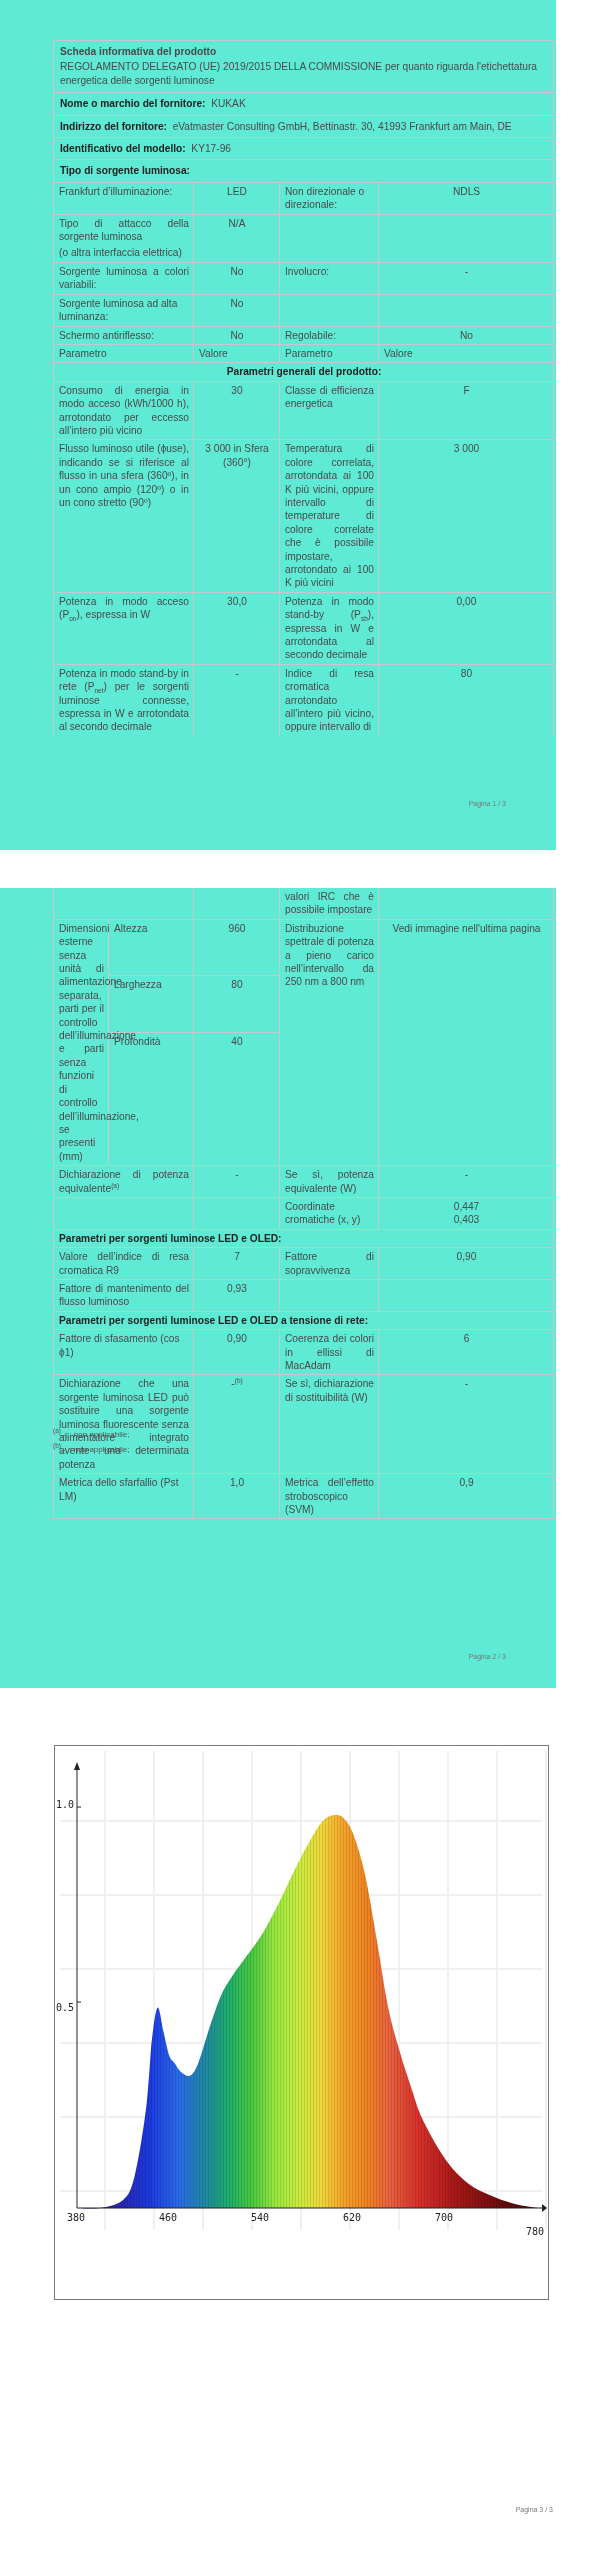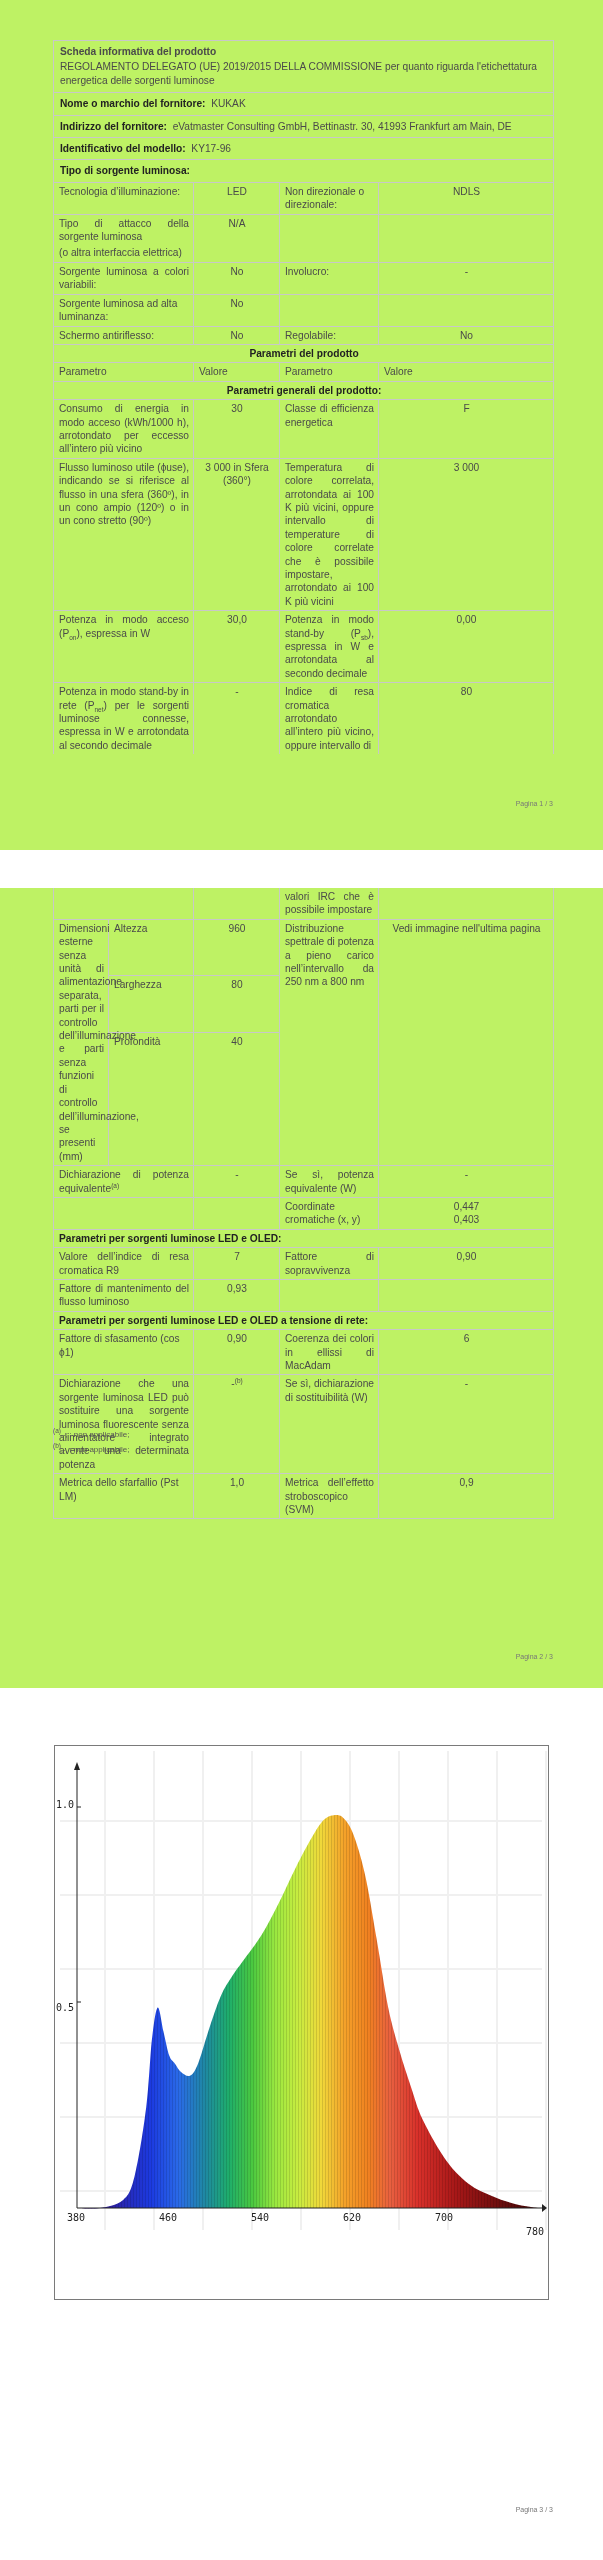--- a/index.html
+++ b/index.html
@@ -1,18 +1,18 @@
 <!DOCTYPE html>
 <html><head>
 <meta charset="utf-8">
 <style>
   html, body { margin:0; padding:0; background:#ffffff; }
   body { width:603px; height:2560px; position:relative; overflow:hidden;
          font-family:"Liberation Sans", sans-serif; color:#444; }
-  .page { position:absolute; left:0; width:603px; background:#bef264; }
+  .page { position:absolute; left:0; width:556px; background:#5eead4; }
   .tbl { position:absolute; left:53px; width:500px; border-collapse:collapse; table-layout:fixed; }
   .tbl td { border:1px solid #c8c8c8; vertical-align:top; padding:2px 4px 2px 5px;
             font-size:10.2px; line-height:13.4px; color:#4a4a4a; }
   .tbl td.c { text-align:center; }
   .tbl td.j { text-align:justify; hyphens:manual; }
   .tbl td.b { font-weight:bold; color:#222; }
   .tbl td.hc { text-align:center; font-weight:bold; color:#222; }
   .title { font-size:24px; font-weight:bold; color:#2a0e7a; line-height:30px; padding:4px 6px 0 6px !important; border-bottom:none !important; }
   .sub { padding:2px 6px 5px 6px !important; border-top:none !important; font-size:10.2px; line-height:14px; }
   .lab { font-weight:bold; color:#222; }
@@ -50,21 +50,21 @@
           <td colspan="4" style="padding:4px 6px;white-space:nowrap;overflow:hidden;"><span class="lab">Indirizzo del fornitore:</span>&nbsp; <span>eVatmaster Consulting GmbH, Bettinastr. 30, 41993 Frankfurt am Main, DE</span></td>
         </tr>
     <tr>
           <td colspan="4" style="padding:4px 6px;"><span class="lab">Identificativo del modello:</span>&nbsp; <span>KY17-96</span></td>
         </tr>
     <tr>
           <td colspan="4" class="b" style="padding:4px 6px;">Tipo di sorgente luminosa:</td>
         </tr>
 
     <tr>
-      <td>Tecnologia d’illuminazione:</td>
+      <td>Frankfurt d’illuminazione:</td>
       <td class="c">LED</td>
       <td>Non direzionale o direzionale:</td>
       <td class="c">NDLS</td>
     </tr>
     <tr>
       <td class="j">
             <div>Tipo di attacco della sorgente luminosa</div>
             <div style="margin-top:3px;">(o altra interfaccia elettrica)</div>
           </td>
       <td class="c">N/A</td>
@@ -83,23 +83,20 @@
       <td></td>
       <td class="c"></td>
     </tr>
     <tr>
       <td>Schermo antiriflesso:</td>
       <td class="c">No</td>
       <td>Regolabile:</td>
       <td class="c">No</td>
     </tr>
 
-    <tr>
-          <td colspan="4" class="hc">Parametri del prodotto</td>
-        </tr>
     <tr>
       <td>Parametro</td>
       <td>Valore</td>
       <td>Parametro</td>
       <td>Valore</td>
     </tr>
     <tr>
           <td colspan="4" class="hc">Parametri generali del prodotto:</td>
         </tr>
     <tr>

